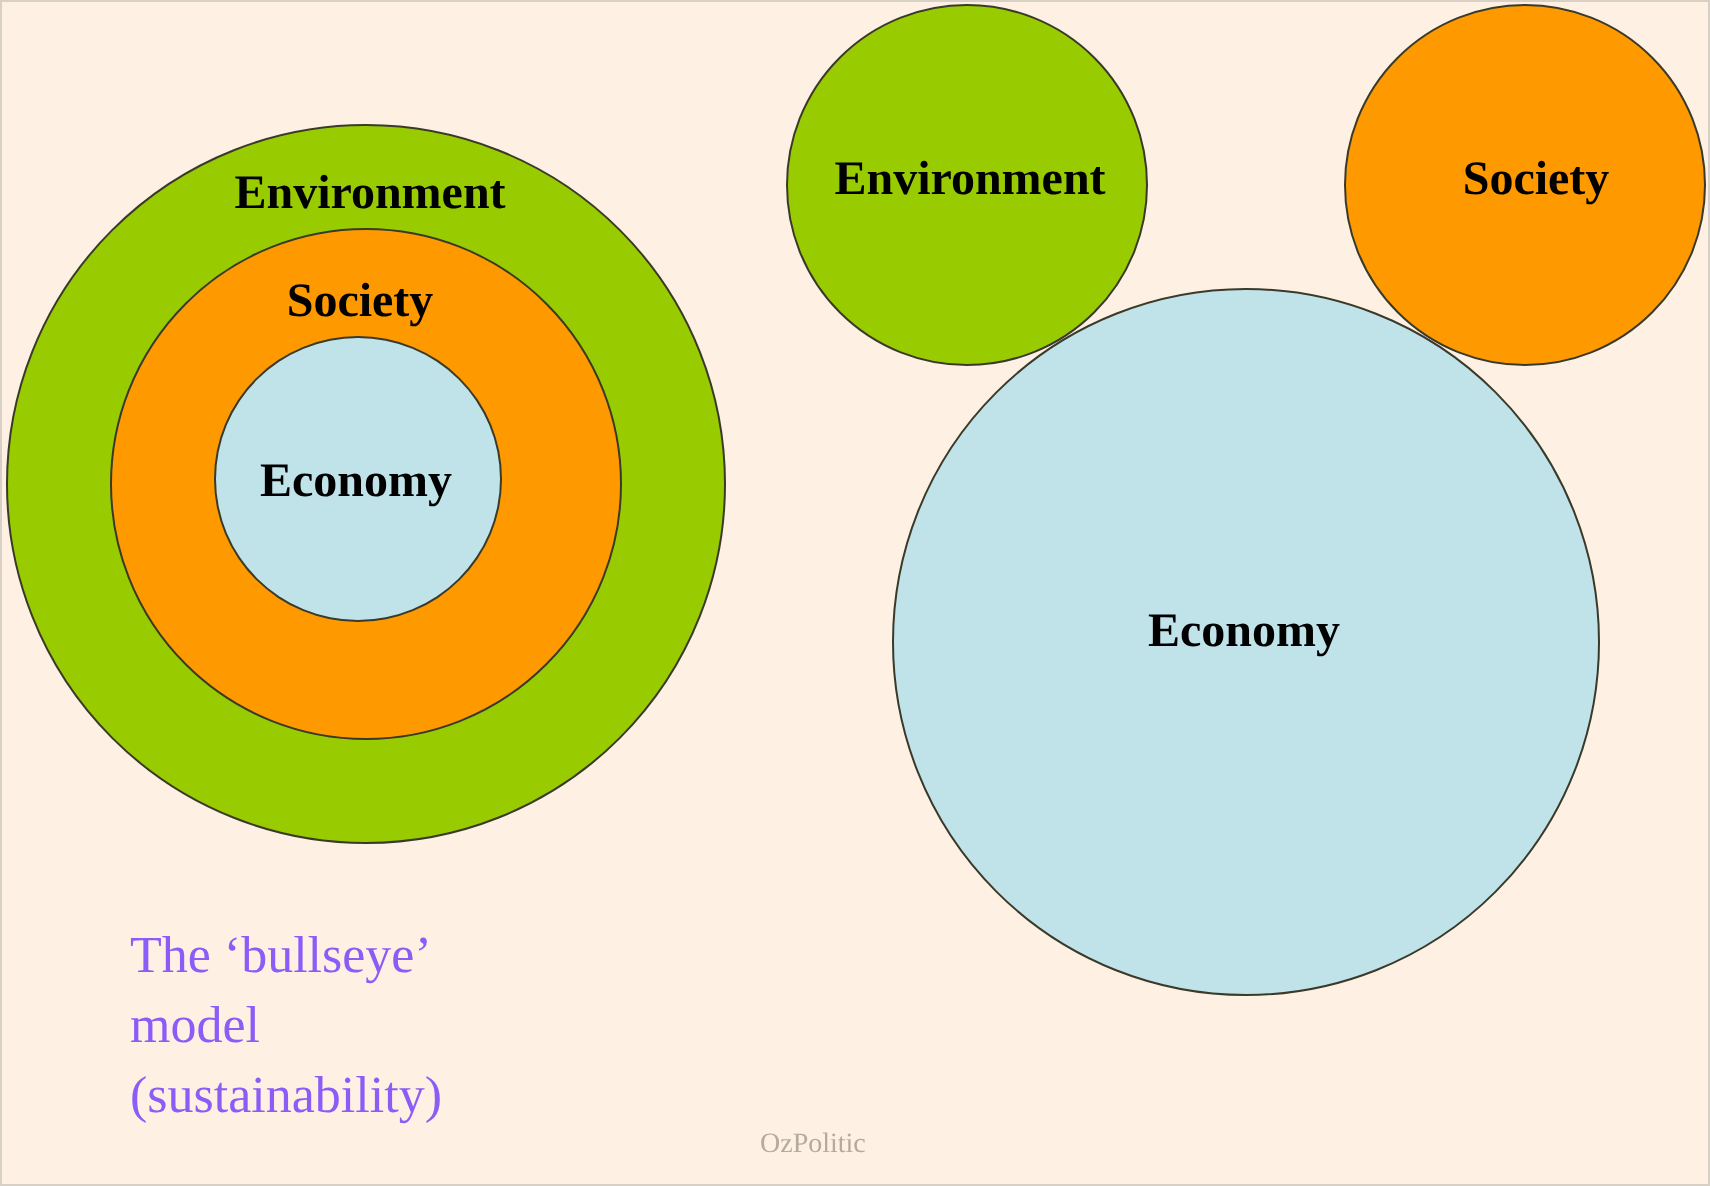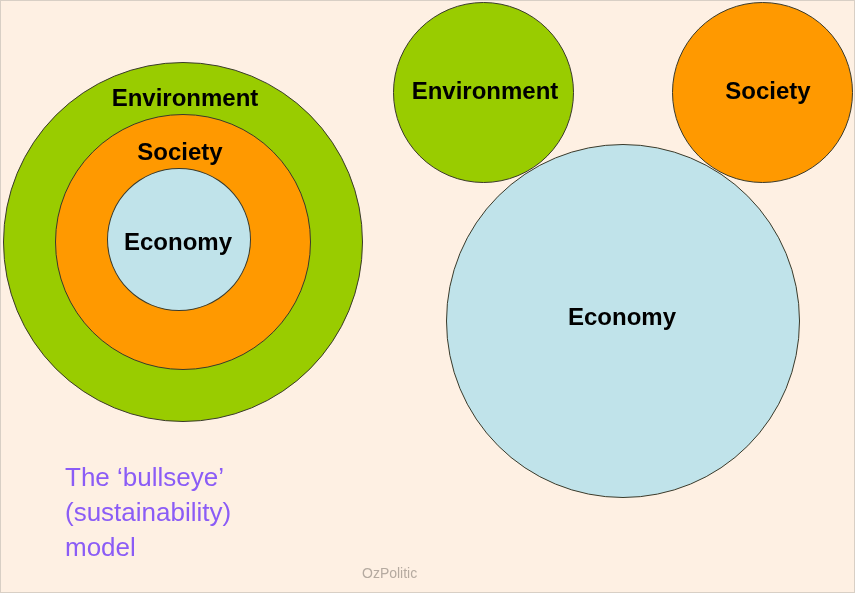--- a/index.html
+++ b/index.html
@@ -3,21 +3,21 @@
   <meta charset="utf-8">
   <style>
     html, body { margin: 0; padding: 0; }
     body {
       width: 855px; height: 593px;
       background: #FEF0E3;
       position: relative;
       overflow: hidden;
       font-family: "Liberation Sans", sans-serif;
     }
-    .diagram { position: absolute; left: 0; top: 0; width: 701px; height: 593px; }
+    .diagram { position: absolute; left: 0; top: 0; width: 701px; height: 593px; font-family: Liberation Serif, serif; }
     .circle {
       position: absolute;
       border-radius: 50%;
       box-sizing: border-box;
       border: 1px solid #3a3a2a;
     }
     .label {
       position: absolute;
       font-weight: bold;
       color: #000;
@@ -52,34 +52,34 @@
     <div class="circle" style="left:3px; top:62px; width:360px; height:360px; background:#99CC00;"></div>
     <div class="circle" style="left:55px; top:114px; width:256px; height:256px; background:#FF9900;"></div>
     <div class="circle" style="left:107px; top:168px; width:144px; height:143px; background:#C0E3EA;"></div>
 
     <div class="label" style="left:185px; top:84px;">Environment</div>
     <div class="label" style="left:180px; top:138px;">Society</div>
     <div class="label" style="left:178px; top:228px;">Economy</div>
 
     <div class="caption" style="left:65px; top:460px;">
       <div>The ‘bullseye’</div>
+      <div>model</div>
       <div>(sustainability)</div>
-      <div>model</div>
     </div>
   </div>
 
   <div>
     <div class="circle" style="left:446px; top:144px; width:354px; height:354px; background:#C0E3EA;"></div>
     <div class="circle" style="left:393px; top:2px; width:181px; height:181px; background:#99CC00;"></div>
     <div class="circle" style="left:672px; top:2px; width:181px; height:181px; background:#FF9900;"></div>
 
     <div class="label" style="left:485px; top:77px;">Environment</div>
     <div class="label" style="left:768px; top:77px;">Society</div>
     <div class="label" style="left:622px; top:303px;">Economy</div>
 
     <div class="caption" style="left:517px; top:521px;">
     </div>
   </div>
 
-  <div class="watermark" style="left:362px; top:565px;">OzPolitic</div>
+  <div class="watermark" style="left:380px; top:565px;">OzPolitic</div>
 
   <div class="frame"></div>
 </div>
 
 </body></html>

